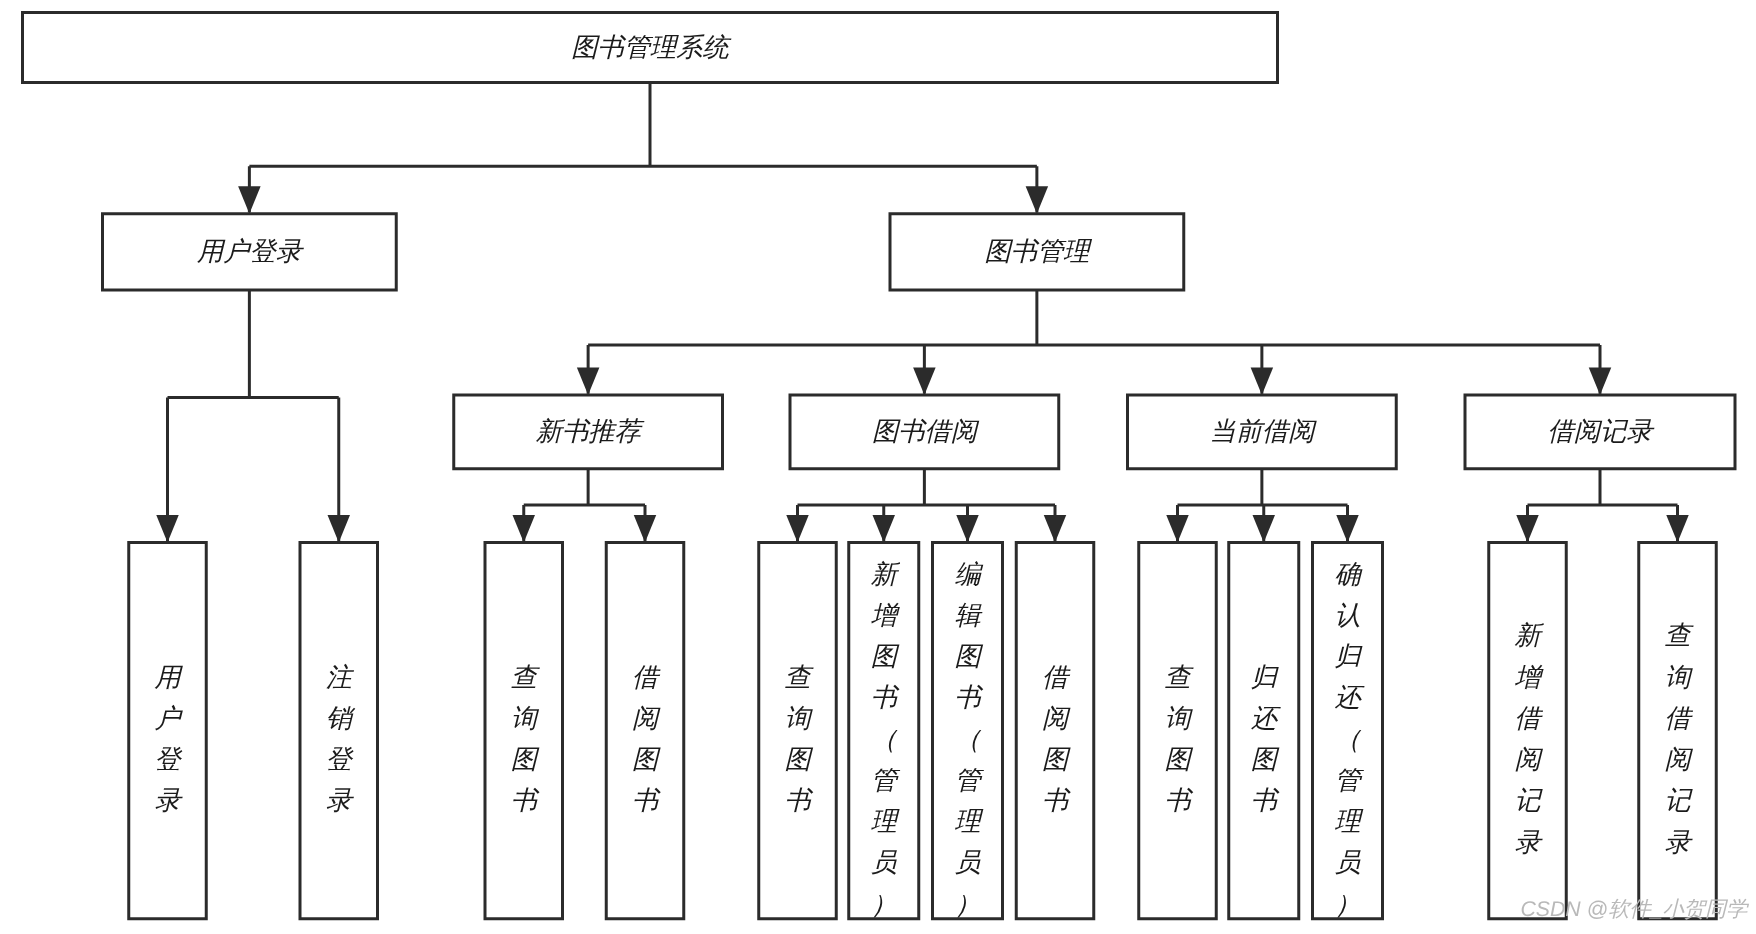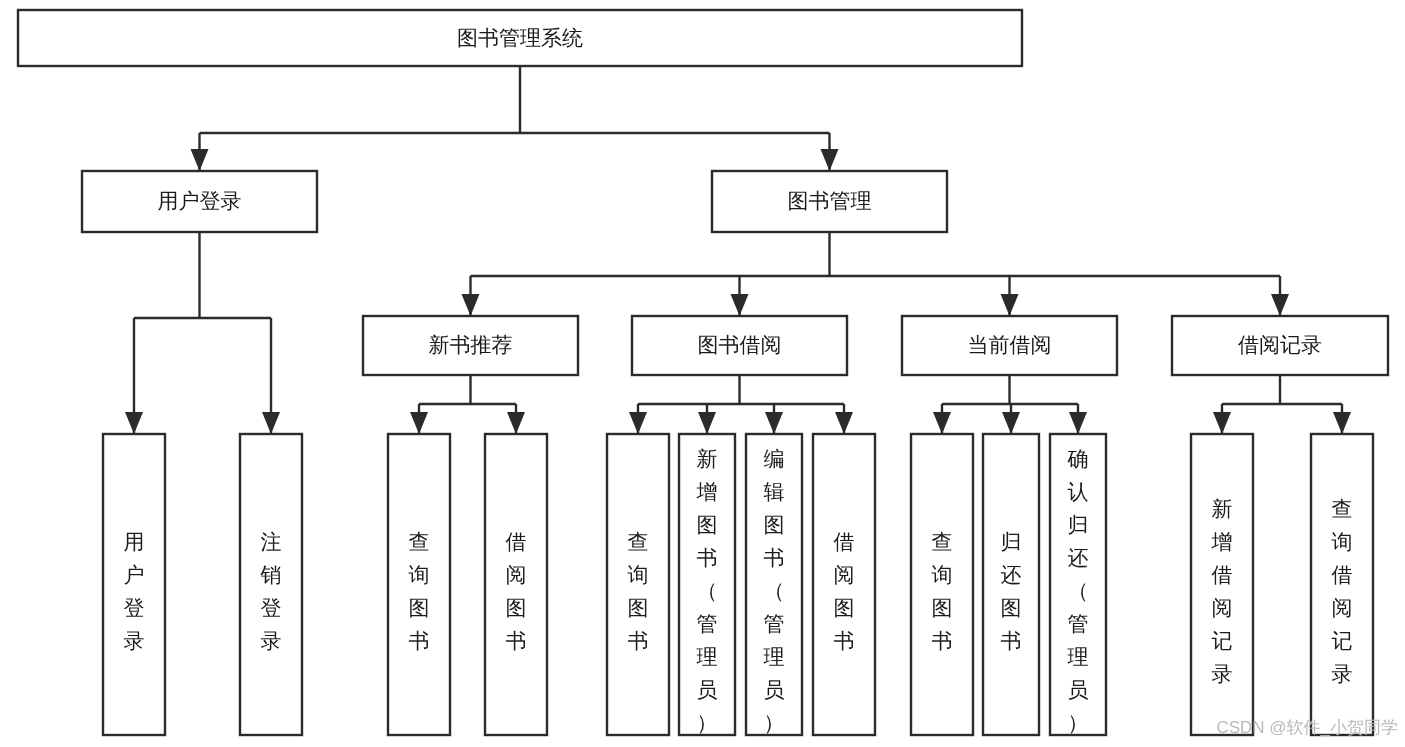--- a/index.html
+++ b/index.html
@@ -11,20 +11,21 @@
     width: 1405px;
     height: 747px;
     font-family: "Liberation Sans", "DejaVu Sans", sans-serif;
     overflow: hidden;
     position: relative;
   }
   #diagram-root {
     position: relative;
     width: 1343px;
     height: 747px;
+    font-style: italic;
   }
   svg.diagram-canvas {
     display: block;
     width: 1405px;
     height: 747px;
   }
   .node-box {
     fill: #ffffff;
     stroke: #2b2b2b;
     stroke-width: 2.4;

